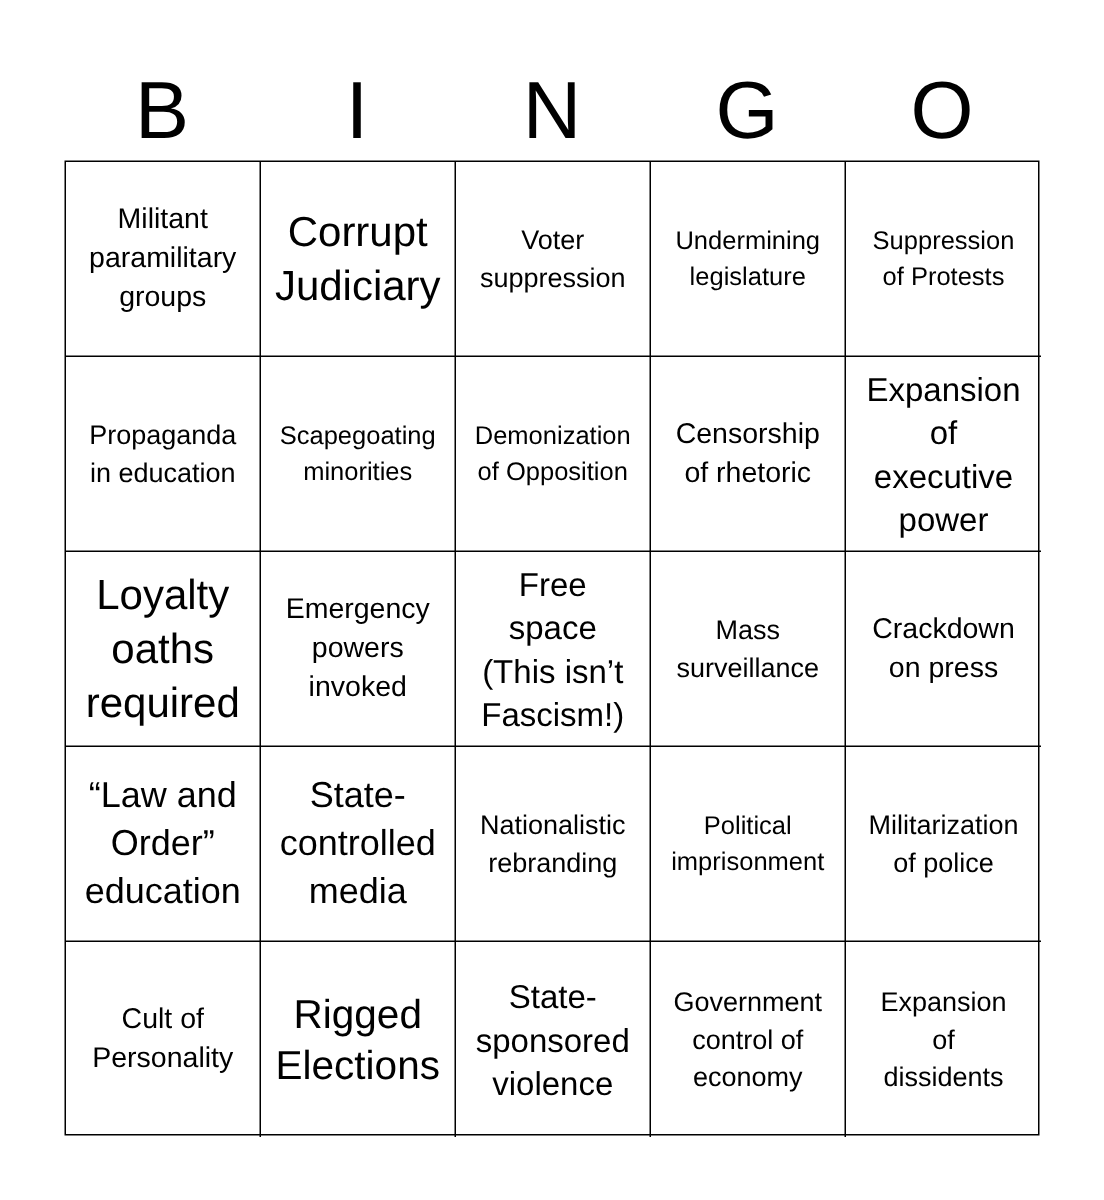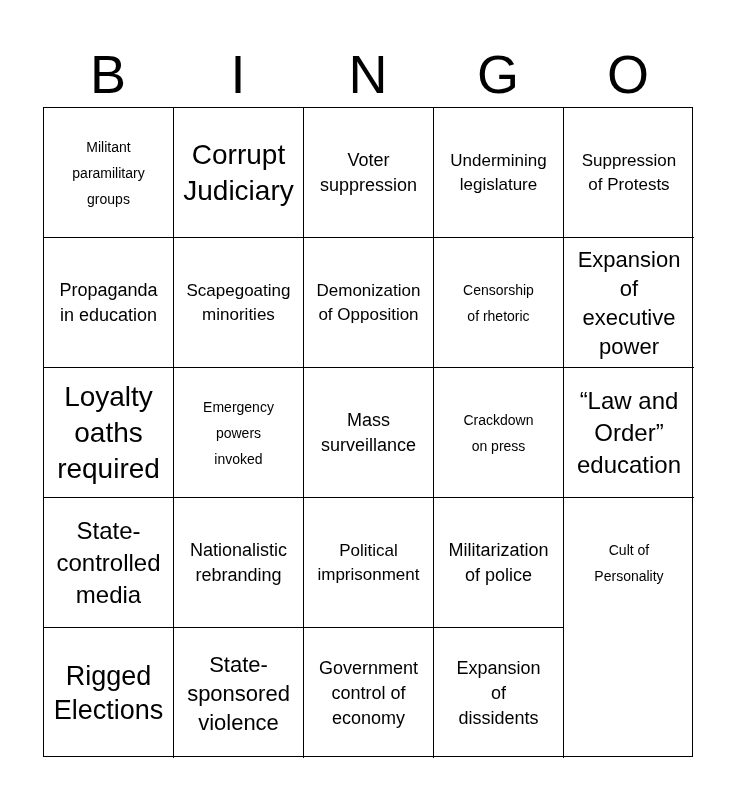--- a/index.html
+++ b/index.html
@@ -50,21 +50,21 @@
       justify-content: center;
       text-align: center;
       box-sizing: border-box;
       padding: 2px 3px;
       cursor: pointer;
     }
     .cell:nth-child(5n) { border-right: none; }
     .cell:nth-last-child(-n+5) { border-bottom: none; }
     .cell span { display: block; white-space: pre-line; }
     .s18 { font-size: 18px; line-height: 25px; }
-    .s19 { font-size: 14px; line-height: 26px; }
+    .s19 { font-size: 19px; line-height: 26px; }
     .s17 { font-size: 17px; line-height: 24px; }
     .s22 { font-size: 22px; line-height: 29px; }
     .s24 { font-size: 24px; line-height: 32px; }
     .s27 { font-size: 27px; line-height: 34px; }
     .s28 { font-size: 28px; line-height: 36px; }
   </style>
 </head>
 <body>
 
 <div class="header">
@@ -126,20 +126,26 @@
       <span class="s28">Loyalty
 oaths
 required</span>
     </div>
   <div class="cell">
       <span class="s19">Emergency
 powers
 invoked</span>
     </div>
   <div class="cell">
+      <span class="s22">Free
+space
+(This isn’t
+Fascism!)</span>
+    </div>
+  <div class="cell">
       <span class="s18">Mass
 surveillance</span>
     </div>
   <div class="cell">
       <span class="s19">Crackdown
 on press</span>
     </div>
 
   <div class="cell">
       <span class="s24">“Law and

